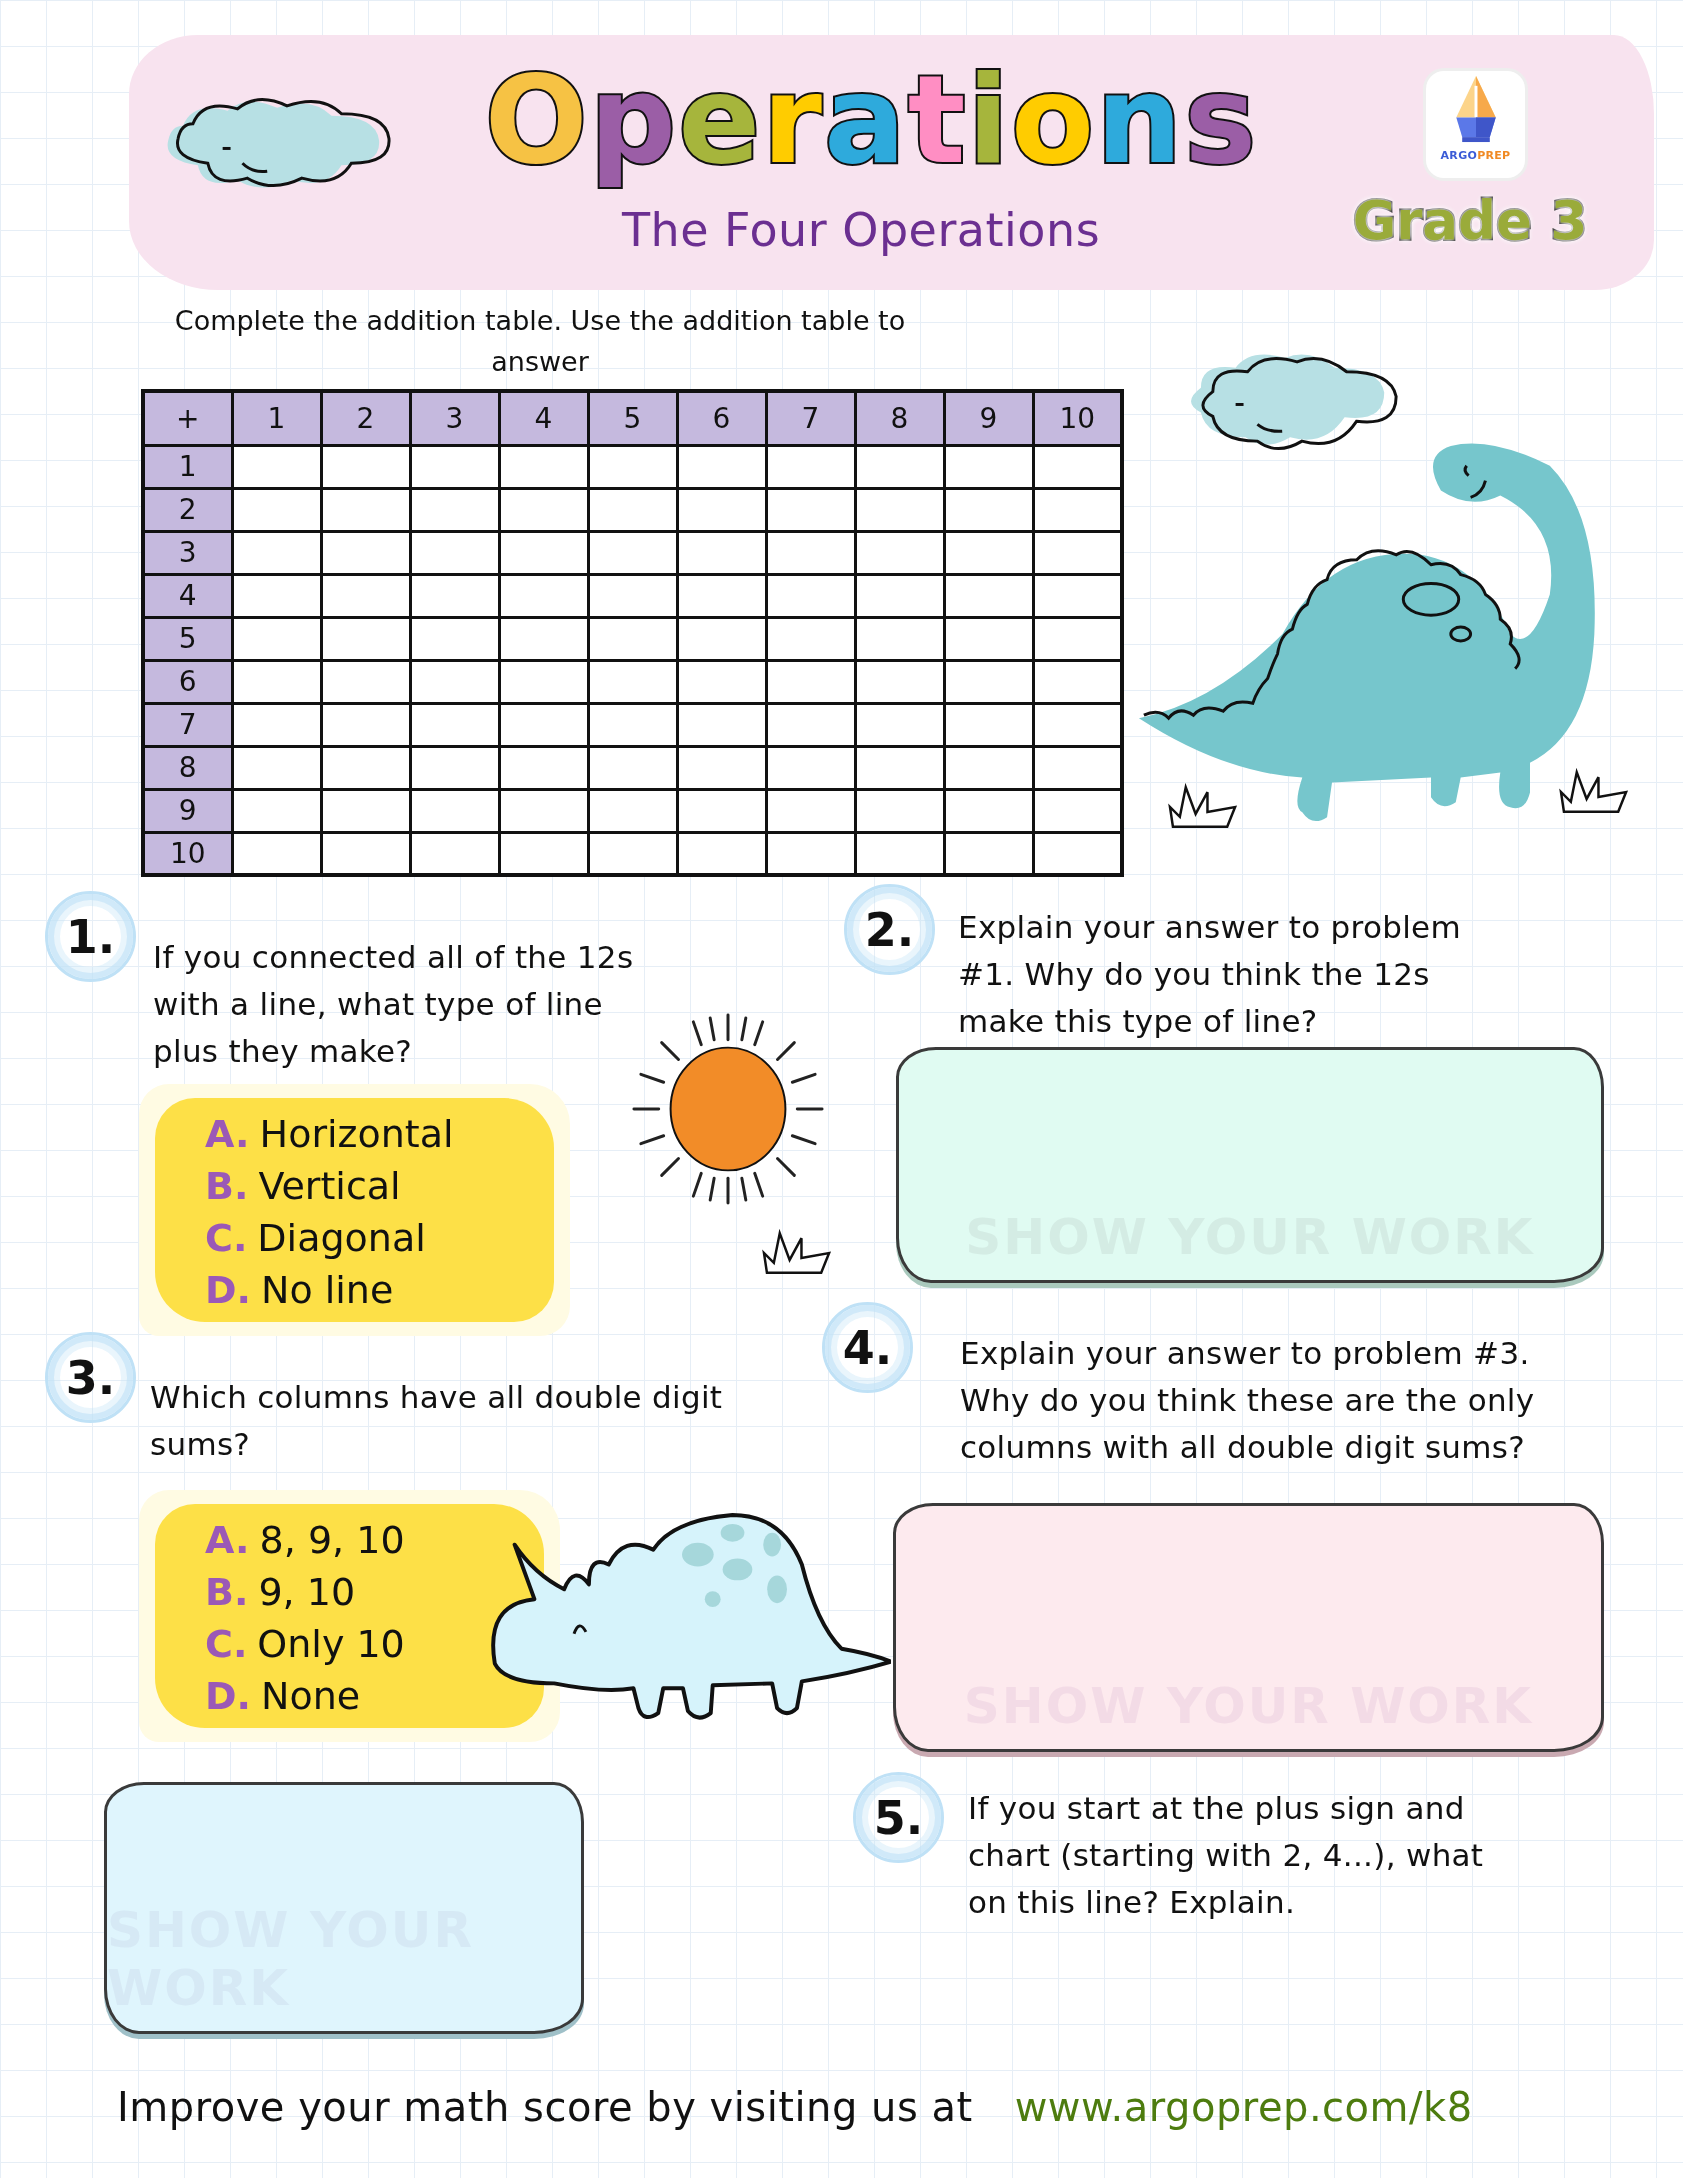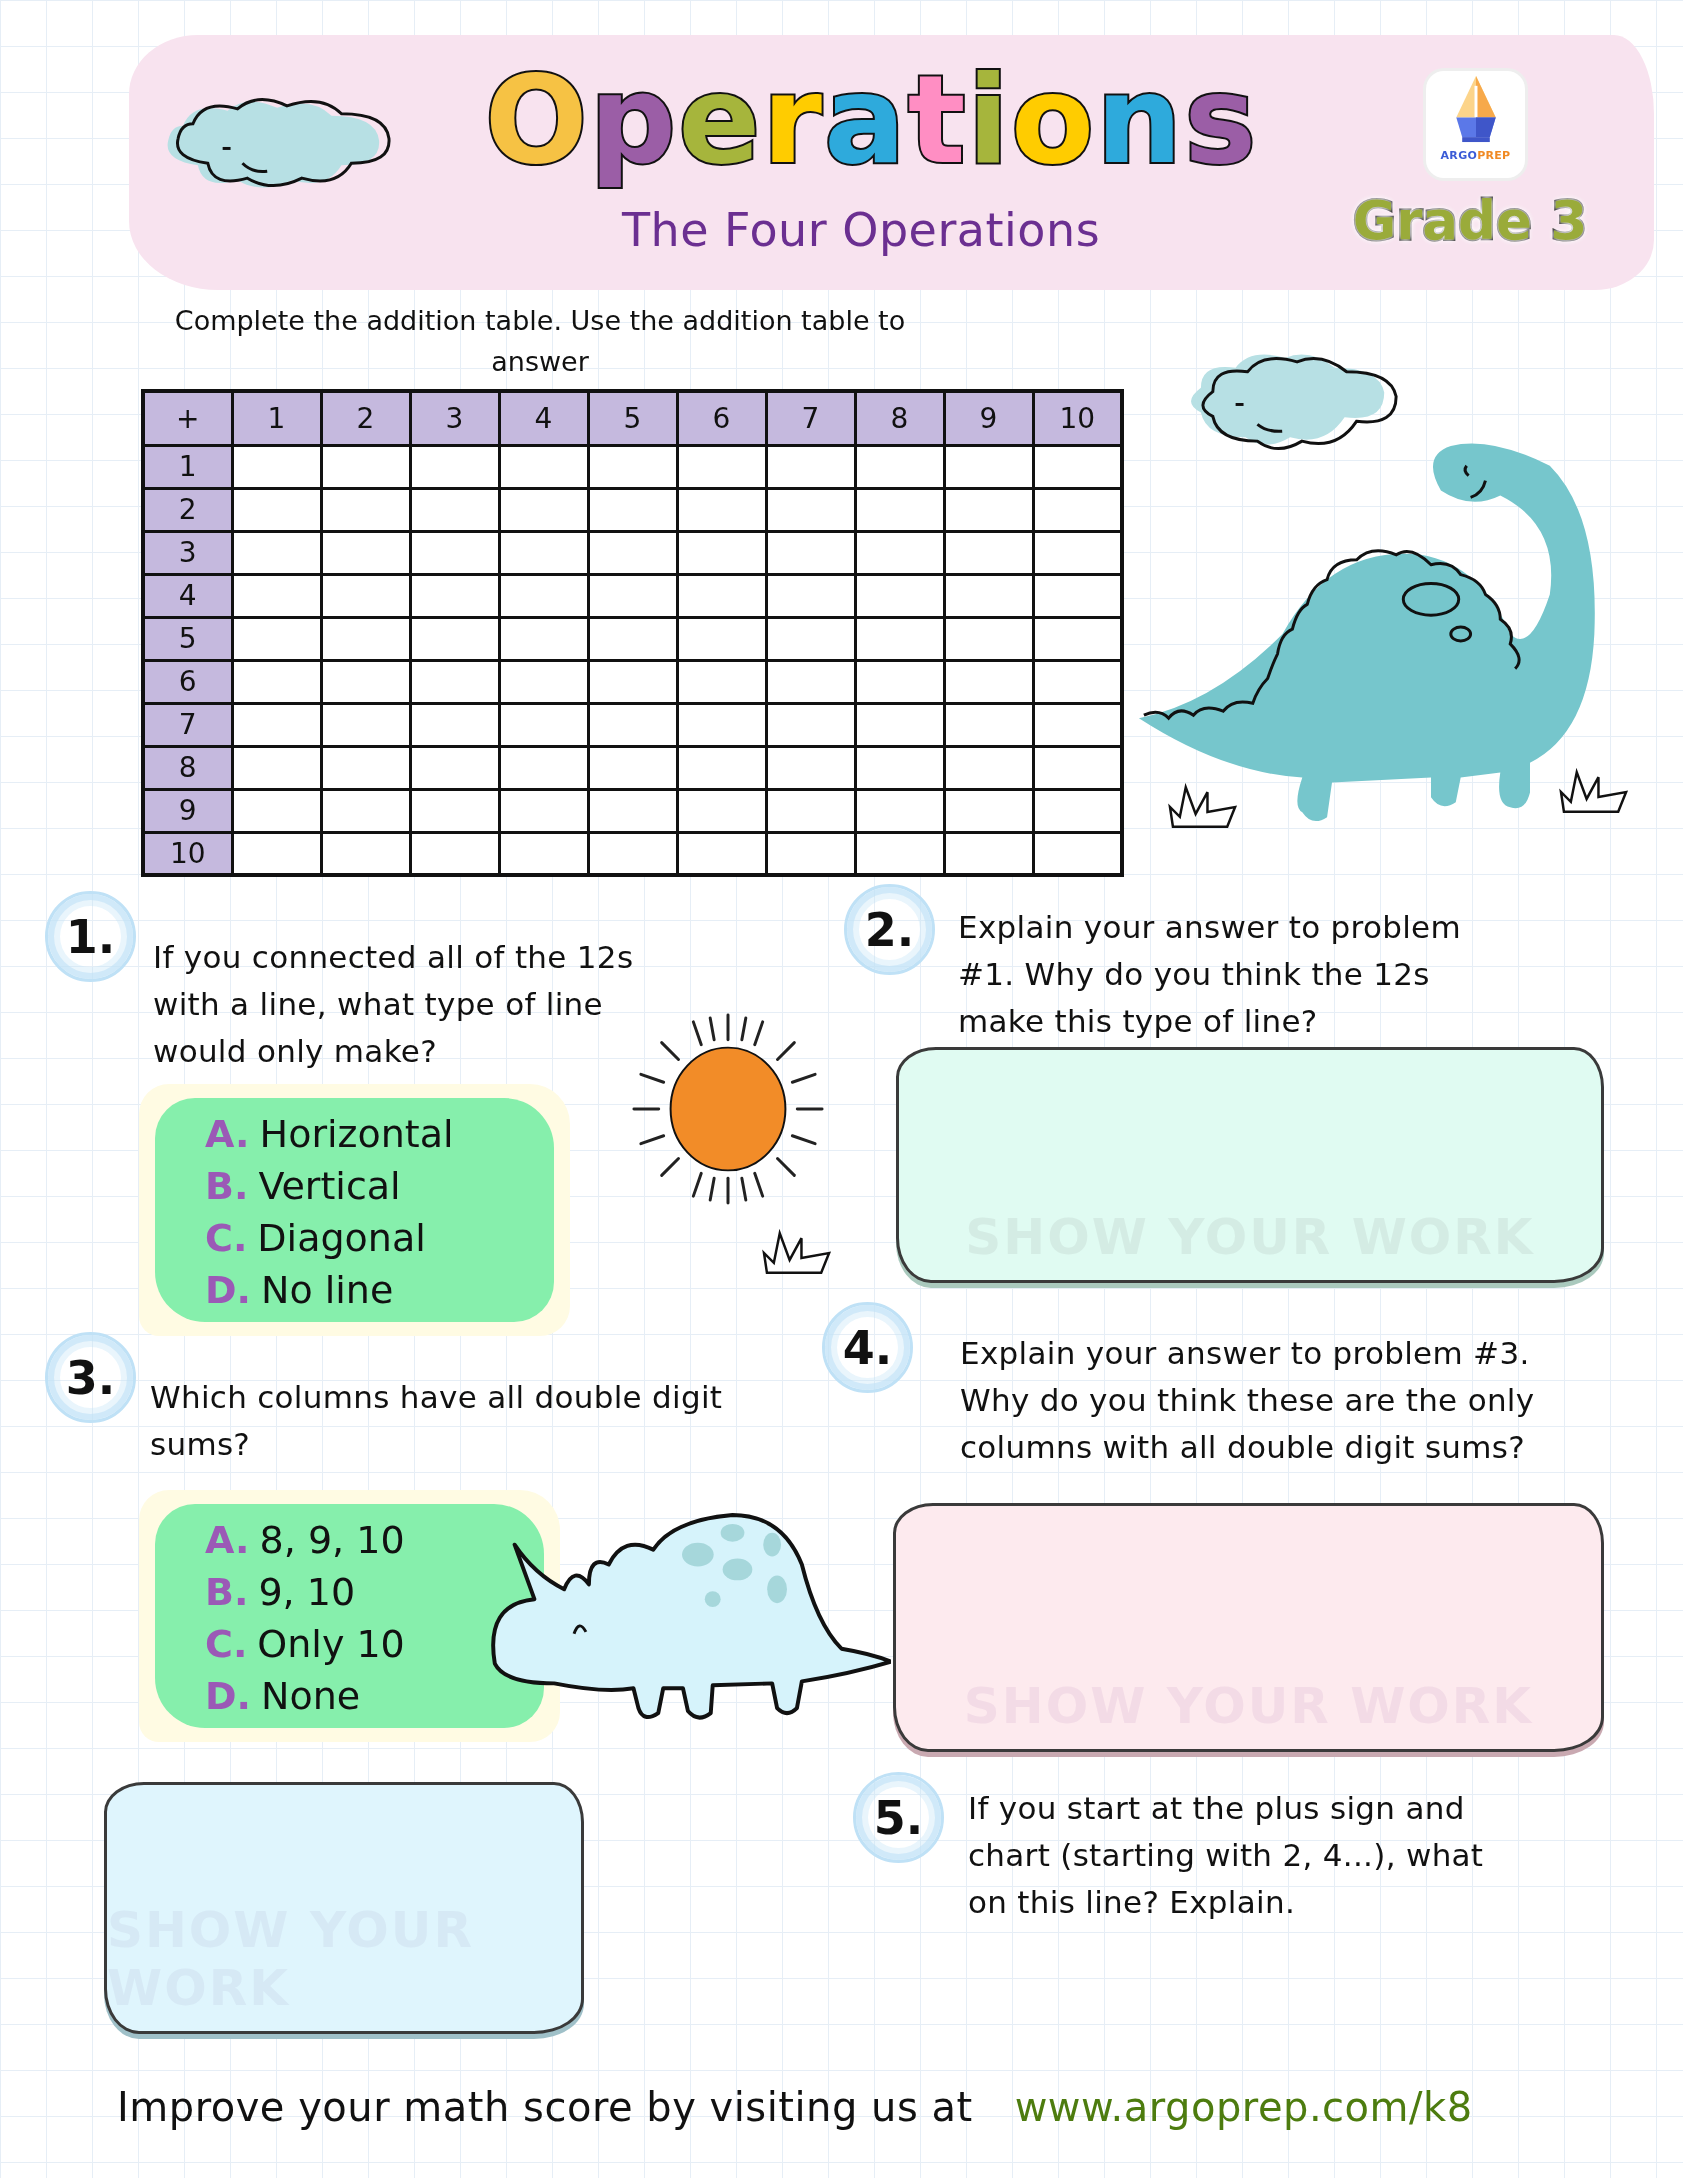--- a/index.html
+++ b/index.html
@@ -87,21 +87,21 @@
   }
   .qtext { font-size: 31px; line-height: 47px; color: #111; letter-spacing: 0.3px; }
 
   
   .opt-box {
     background: #fffbe3;
     border-radius: 30px 40px 30px 20px;
     padding: 14px 16px;
   }
   .opt-inner {
-    background: #86efac; border-radius: 40px 50px 40px 50px;
+    background: #fde047; border-radius: 40px 50px 40px 50px;
     width: 100%; height: 100%;
     padding: 10px 5px 0 50px;
   }
   .opt-row { font-size: 38px; line-height: 52px; color: #111; white-space: nowrap; }
   .opt-letter { color: #9b59b6; font-weight: bold; margin-right: 10px; }
 
   
   .ans-box {
     border: 3.5px solid #3a3a3a;
     border-radius: 40px 30px 50px 35px / 30px 40px 35px 45px;
@@ -340,21 +340,21 @@
   <path d="M5 45 L2 25 L12 35 L18 5 L28 32 L40 10 L40 30 L68 25 L60 45 Z" fill="none" stroke="#111" stroke-width="2.5"></path>
 </svg>
 <svg class="abs" style="left:1559px;top:767px" width="74" height="50" viewBox="0 0 75 50">
   <path d="M5 45 L2 25 L12 35 L18 5 L28 32 L40 10 L40 30 L68 25 L60 45 Z" fill="none" stroke="#111" stroke-width="2.5"></path>
 </svg>
 
 <div class="abs qnum" style="left:45px;top:891px">1.</div>
 <div class="abs qtext" style="left:153px;top:934px;width:515px">
   <div>If you connected all of the 12s</div>
   <div>with a line, what type of line</div>
-  <div>would only make?</div>
+  <div>plus they make?</div>
 </div>
 <div class="abs opt-box" style="left:139px;top:1084px;width:431px;height:252px">
   <div class="opt-inner">
     <div class="opt-row"><span class="opt-letter">A.</span><span>Horizontal</span></div>
     <div class="opt-row"><span class="opt-letter">B.</span><span>Vertical</span></div>
     <div class="opt-row"><span class="opt-letter">C.</span><span>Diagonal</span></div>
     <div class="opt-row"><span class="opt-letter">D.</span><span>No line</span></div>
   </div>
 </div>
 

